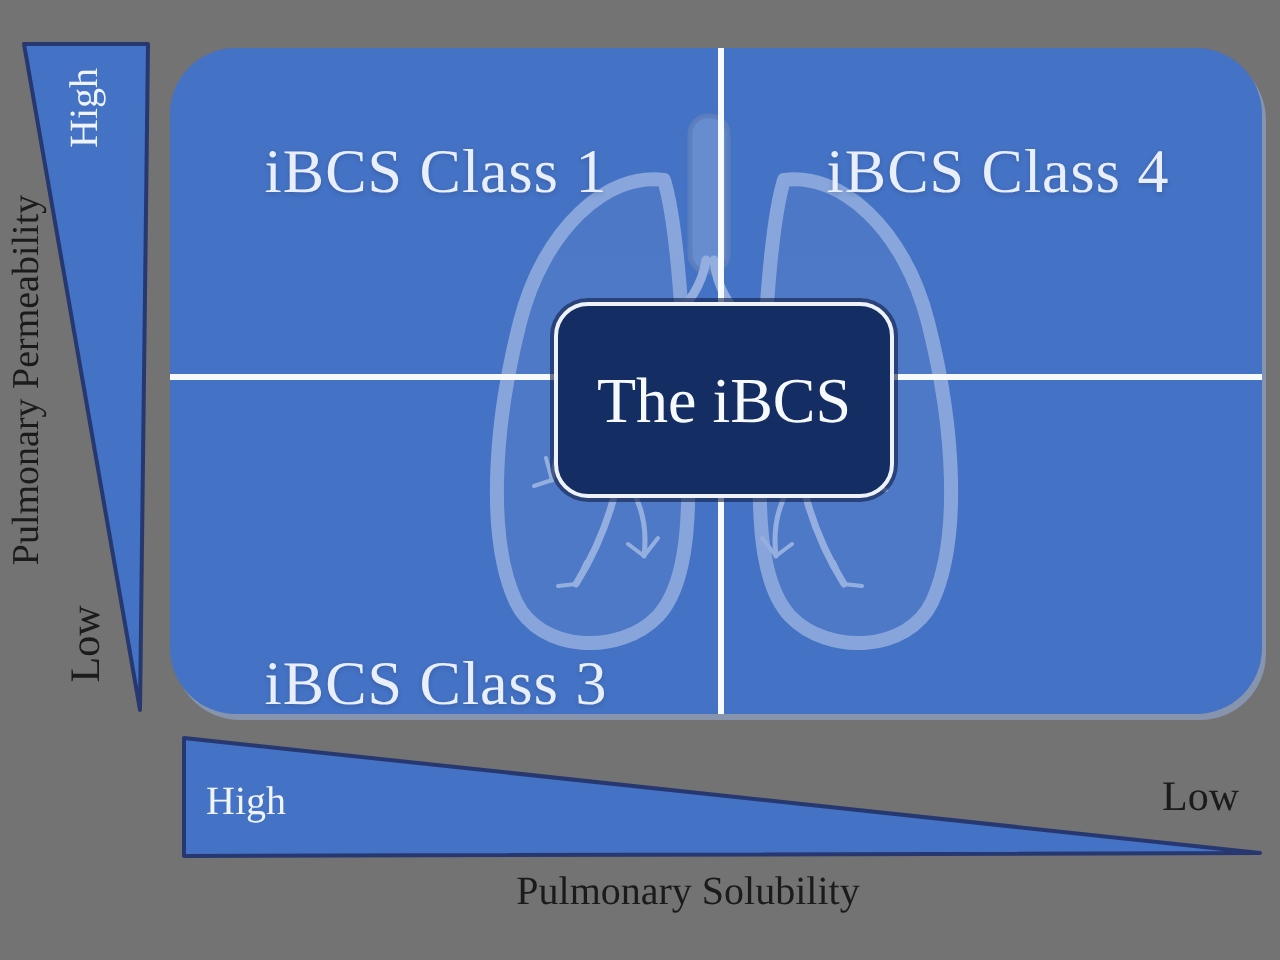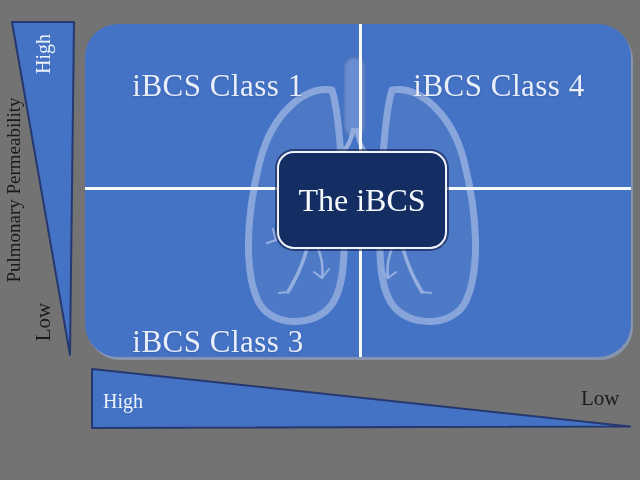--- a/index.html
+++ b/index.html
@@ -103,14 +103,15 @@
       <span>The iBCS</span>
     </div>
   </div>
 
   <div class="axis-text rot y-axis-label">Pulmonary Permeability</div>
   <div class="axis-text rot y-high">High</div>
   <div class="axis-text rot y-low">Low</div>
 
   <div class="axis-text x-high">High</div>
   <div class="axis-text x-low">Low</div>
+  <div class="axis-text x-axis-label">Pulmonary Solubility</div>
 
 </div>
 
 </body></html>

